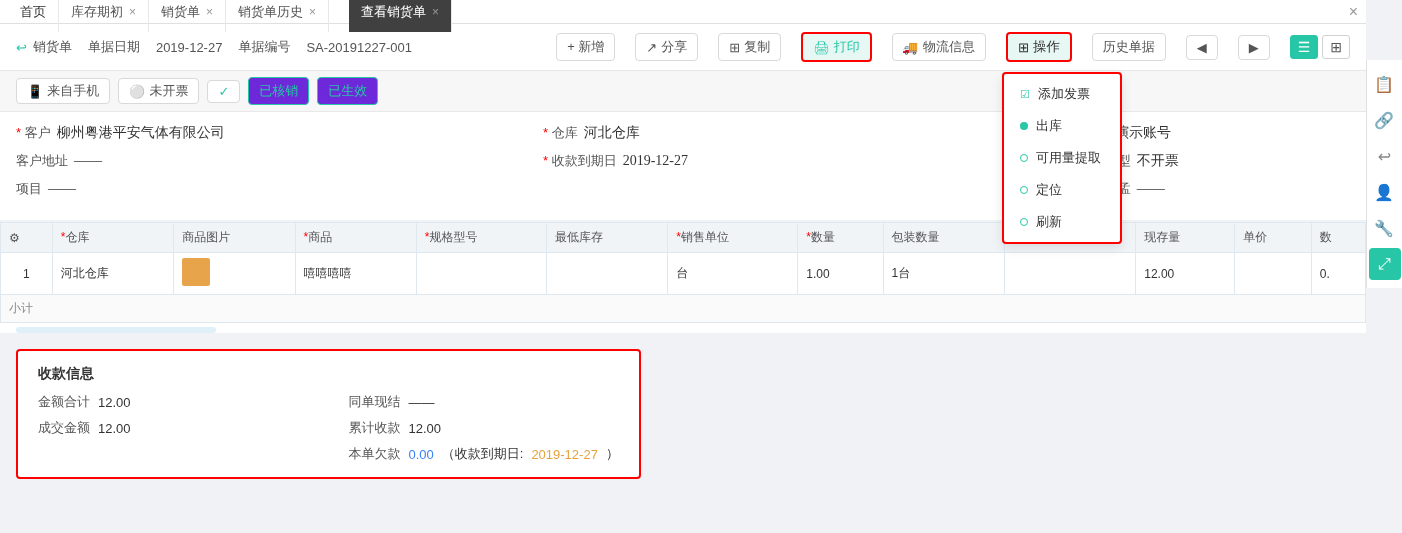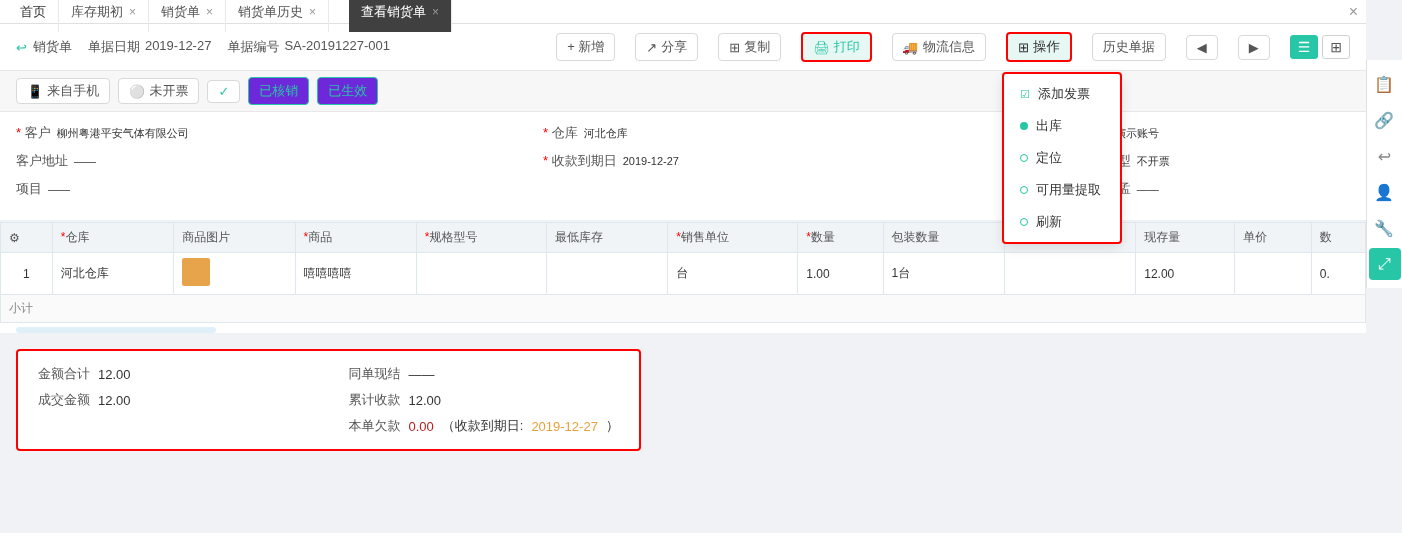--- a/index.html
+++ b/index.html
@@ -21,21 +21,21 @@
     .tab-close { margin-left: 6px; color: #999; font-size: 12px; cursor: pointer; }
     .tab-bar-close { margin-left: auto; color: #999; cursor: pointer; font-size: 16px; }
 
     
     .doc-header {
       background: #fff; padding: 8px 16px; border-bottom: 1px solid #e8e8e8;
       display: flex; align-items: center; gap: 16px;
     }
     .doc-title { display: flex; align-items: center; gap: 6px; color: #555; font-size: 13px; }
     .doc-meta { display: flex; align-items: center; gap: 16px; font-size: 13px; color: #555; }
-    .doc-meta span { display: flex; gap: 1px; }
+    .doc-meta span { display: flex; align-items: center; gap: 12px; }
     .doc-actions { margin-left: auto; display: flex; align-items: center; gap: 20px; }
     .btn-action {
       display: flex; align-items: center; gap: 4px; padding: 4px 10px;
       border: 1px solid #d9d9d9; border-radius: 4px; background: #fff;
       cursor: pointer; font-size: 13px; color: #555; white-space: nowrap;
     }
     .btn-action.highlight { background: #e6f7f4; border-color: #26c6a6; color: #26c6a6; border: 2px solid red; }
     .btn-status { padding: 4px 10px; border-radius: 4px; font-size: 13px; cursor: pointer; border: 1px solid; }
     .btn-status.green { background: #6d28d9; border-color: #26c6a6; color: #26c6a6; }
 
@@ -49,21 +49,21 @@
       border: 1px solid #d9d9d9; border-radius: 4px; background: #fff;
       cursor: pointer; font-size: 13px; color: #555;
     }
 
     
     .form-area { background: #fff; padding: 12px 16px; }
     .form-row { display: flex; align-items: center; margin-bottom: 10px; gap: 8px; flex-wrap: wrap; }
     .form-field { display: flex; align-items: center; gap: 6px; min-width: 280px; }
     .form-label { color: #555; font-size: 13px; white-space: nowrap; }
     .form-label.required::before { content: '* '; color: red; }
-    .form-value { color: #333; font-size: 11px; }
+    .form-value { color: #333; font-size: 14px; font-family: Liberation Serif, serif; }
     .field-spacer { flex: 1; }
 
     
     .table-area { background: #fff; margin-top: 2px; }
     .data-table { width: 100%; border-collapse: collapse; font-size: 12px; }
     .data-table th {
       background: #f0f4f7; border: 1px solid #e0e8ef; padding: 6px 8px;
       text-align: left; white-space: nowrap; color: #555; font-weight: normal;
     }
     .data-table td { border: 1px solid #e0e8ef; padding: 5px 8px; background: #fff; }
@@ -79,21 +79,21 @@
     
     .summary-box {
       border: 2px solid red; border-radius: 4px; background: #fff;
       padding: 14px 20px; margin: 8px 16px; display: inline-block; min-width: 520px;
     }
     .summary-title { font-size: 14px; font-weight: bold; margin-bottom: 10px; }
     .summary-grid { display: grid; grid-template-columns: 1fr 1fr; gap: 8px 40px; }
     .summary-row { display: flex; align-items: center; gap: 8px; font-size: 13px; }
     .summary-label { color: #555; white-space: nowrap; }
     .summary-val { color: #333; }
-    .summary-val.red { color: #b91c1c; }
+    .summary-val.red { color: #3b82f6; }
 
     
     .right-sidebar {
       position: fixed; right: 0; top: 60px; width: 36px;
       background: #fff; border-left: 1px solid #e0e0e0;
       display: flex; flex-direction: column; align-items: center;
       padding: 8px 0; gap: 4px;
     }
     .sidebar-icon {
       width: 32px; height: 32px; display: flex; align-items: center; justify-content: center;
@@ -309,20 +309,21 @@
         <tr class="subtotal">
           <td colspan="13" style="color:#888; padding-left:8px;">小计</td>
         </tr>
       </tbody>
     </table>
     <div class="scroll-hint" style="width:200px; margin:4px 16px;"></div>
   </div>
 
   <div style="padding: 4px 0;">
     <div class="summary-box">
+      <div class="summary-title">收款信息</div>
       <div class="summary-grid">
         <div class="summary-row">
           <span class="summary-label">金额合计</span>
           <span class="summary-val">12.00</span>
         </div>
         <div class="summary-row">
           <span class="summary-label">同单现结</span>
           <span class="summary-val">——</span>
         </div>
         <div class="summary-row">
@@ -350,25 +351,25 @@
   <div class="dropdown-item">
     <span class="check">☑</span>
     <span>添加发票</span>
   </div>
   <div class="dropdown-item">
     <span class="dot teal"></span>
     <span>出库</span>
   </div>
   <div class="dropdown-item">
     <span style="width:8px;height:8px;border-radius:50%;border:1px solid #26c6a6;display:inline-block"></span>
+    <span>可用量提取</span>
+  </div>
+  <div class="dropdown-item">
+    <span style="width:8px;height:8px;border-radius:50%;border:1px solid #26c6a6;display:inline-block"></span>
     <span>定位</span>
-  </div>
-  <div class="dropdown-item">
-    <span style="width:8px;height:8px;border-radius:50%;border:1px solid #26c6a6;display:inline-block"></span>
-    <span>可用量提取</span>
   </div>
   <div class="dropdown-item">
     <span style="width:8px;height:8px;border-radius:50%;border:1px solid #26c6a6;display:inline-block"></span>
     <span>刷新</span>
   </div>
 </div>
 
 <div class="right-sidebar">
   <div class="sidebar-icon">📋</div>
   <div class="sidebar-icon">🔗</div>

